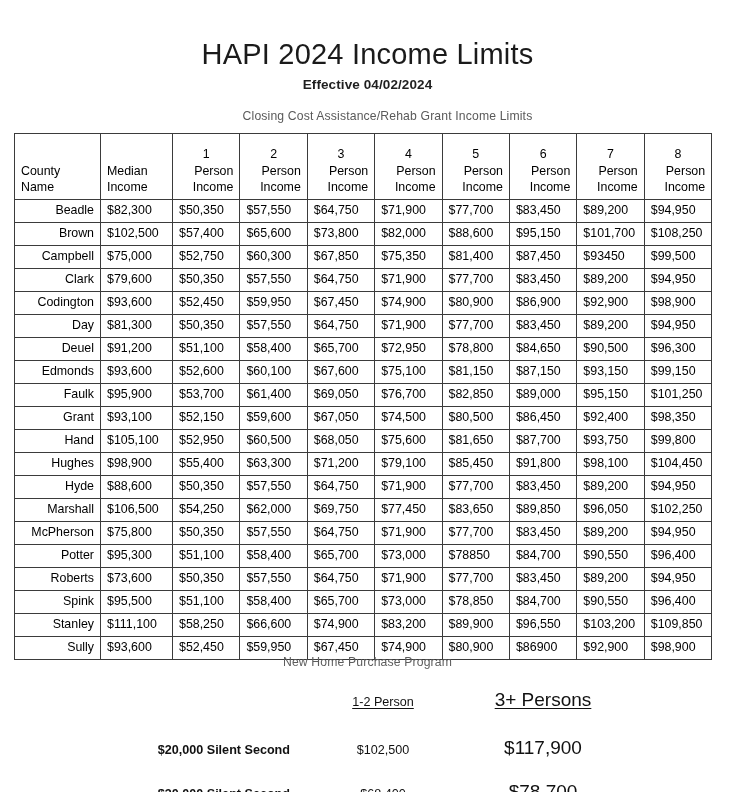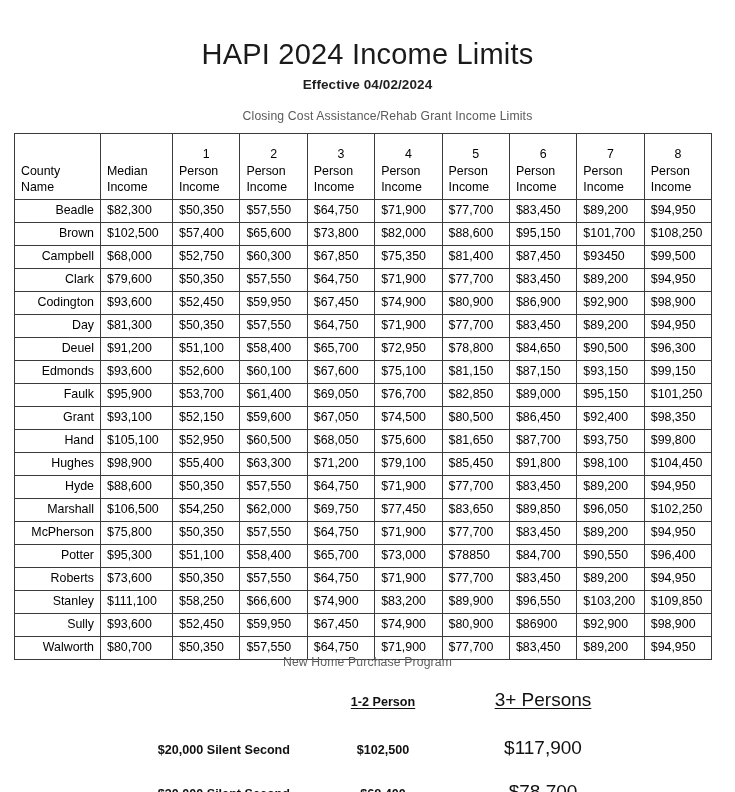--- a/index.html
+++ b/index.html
@@ -98,21 +98,21 @@
     line-height: 1.35;
   }
   th.col-county .hdr-l1,
   th.col-county .hdr-l2,
   th.col-median .hdr-l1,
   th.col-median .hdr-l2 {
     text-align: left;
   }
   th.col-person .hdr-l1,
   th.col-person .hdr-l2 {
-    text-align: left;
+    text-align: right;
   }
   td.county-cell {
     text-align: right;
   }
   td.val-cell {
     text-align: left;
   }
   col.c-county { width: 86px; }
   col.c-median { width: 72px; }
   col.c-person { width: 67.4px; }
@@ -144,21 +144,21 @@
     text-align: right;
     padding-right: 18px;
     font-size: 12.6px;
     font-weight: bold;
     color: #111111;
   }
   .pg-col1 {
     width: 150px;
     text-align: center;
     font-size: 12.6px;
-    font-weight: bold;
+    font-weight: normal;
     color: #111111;
   }
   .pg-col2 {
     width: 170px;
     text-align: center;
     font-size: 19px;
     font-weight: normal;
     color: #111111;
   }
   .pg-head .pg-col1 span,
@@ -270,21 +270,21 @@
             <td class="val-cell">$65,600</td>
             <td class="val-cell">$73,800</td>
             <td class="val-cell">$82,000</td>
             <td class="val-cell">$88,600</td>
             <td class="val-cell">$95,150</td>
             <td class="val-cell">$101,700</td>
             <td class="val-cell">$108,250</td>
           </tr>
           <tr>
             <td class="county-cell">Campbell</td>
-            <td class="val-cell">$68,000</td>
+            <td class="val-cell">$75,000</td>
             <td class="val-cell">$52,750</td>
             <td class="val-cell">$60,300</td>
             <td class="val-cell">$67,850</td>
             <td class="val-cell">$75,350</td>
             <td class="val-cell">$81,400</td>
             <td class="val-cell">$87,450</td>
             <td class="val-cell">$93450</td>
             <td class="val-cell">$99,500</td>
           </tr>
           <tr>
@@ -449,20 +449,32 @@
             <td class="val-cell">$50,350</td>
             <td class="val-cell">$57,550</td>
             <td class="val-cell">$64,750</td>
             <td class="val-cell">$71,900</td>
             <td class="val-cell">$77,700</td>
             <td class="val-cell">$83,450</td>
             <td class="val-cell">$89,200</td>
             <td class="val-cell">$94,950</td>
           </tr>
           <tr>
+            <td class="county-cell">Spink</td>
+            <td class="val-cell">$95,500</td>
+            <td class="val-cell">$51,100</td>
+            <td class="val-cell">$58,400</td>
+            <td class="val-cell">$65,700</td>
+            <td class="val-cell">$73,000</td>
+            <td class="val-cell">$78,850</td>
+            <td class="val-cell">$84,700</td>
+            <td class="val-cell">$90,550</td>
+            <td class="val-cell">$96,400</td>
+          </tr>
+          <tr>
             <td class="county-cell">Stanley</td>
             <td class="val-cell">$111,100</td>
             <td class="val-cell">$58,250</td>
             <td class="val-cell">$66,600</td>
             <td class="val-cell">$74,900</td>
             <td class="val-cell">$83,200</td>
             <td class="val-cell">$89,900</td>
             <td class="val-cell">$96,550</td>
             <td class="val-cell">$103,200</td>
             <td class="val-cell">$109,850</td>
@@ -471,32 +483,20 @@
             <td class="county-cell">Sully</td>
             <td class="val-cell">$93,600</td>
             <td class="val-cell">$52,450</td>
             <td class="val-cell">$59,950</td>
             <td class="val-cell">$67,450</td>
             <td class="val-cell">$74,900</td>
             <td class="val-cell">$80,900</td>
             <td class="val-cell">$86900</td>
             <td class="val-cell">$92,900</td>
             <td class="val-cell">$98,900</td>
-          </tr>
-          <tr>
-            <td class="county-cell">Walworth</td>
-            <td class="val-cell">$80,700</td>
-            <td class="val-cell">$50,350</td>
-            <td class="val-cell">$57,550</td>
-            <td class="val-cell">$64,750</td>
-            <td class="val-cell">$71,900</td>
-            <td class="val-cell">$77,700</td>
-            <td class="val-cell">$83,450</td>
-            <td class="val-cell">$89,200</td>
-            <td class="val-cell">$94,950</td>
           </tr>
         </tbody>
     </table>
   </div>
 
   <div class="program-block">
     <div class="program-title">New Home Purchase Program</div>
     <div class="program-grid">
       <div class="pg-row pg-head">
         <div class="pg-label"></div>

